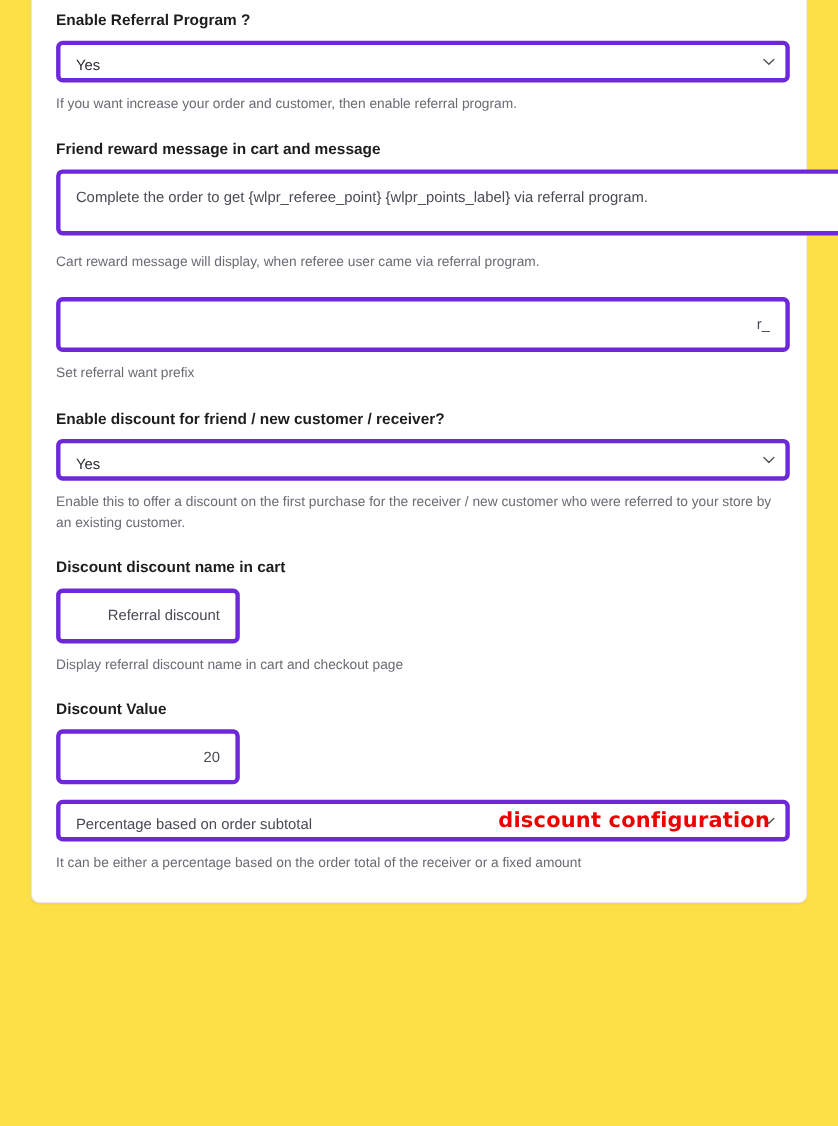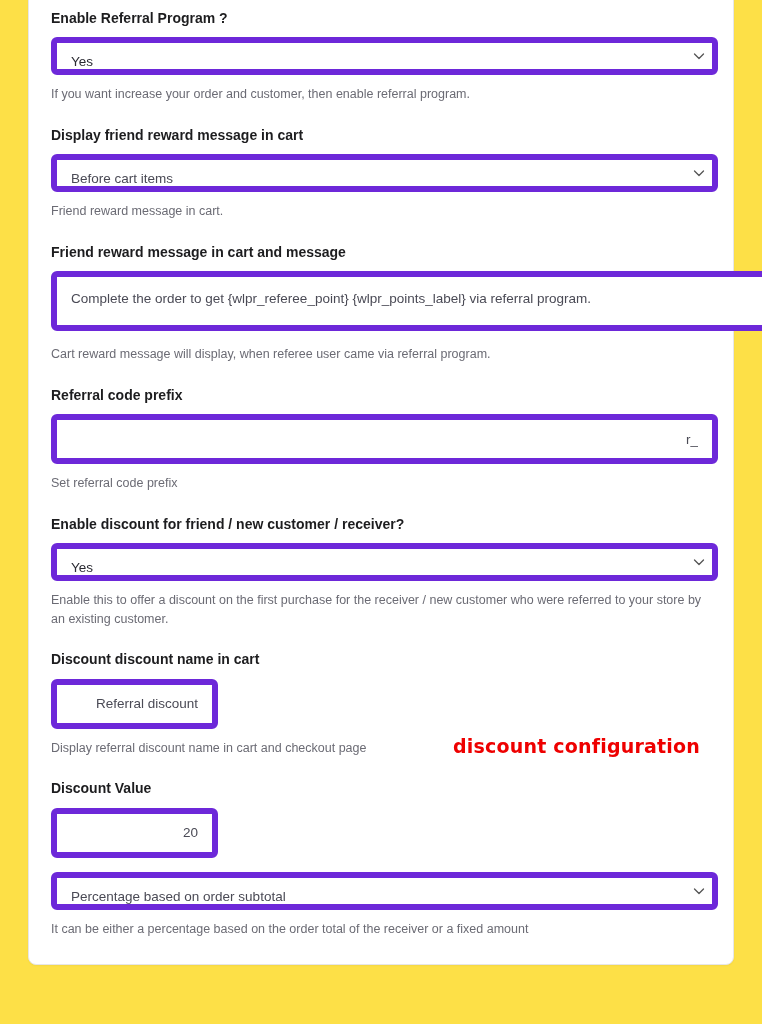--- a/index.html
+++ b/index.html
@@ -46,21 +46,21 @@
   }
   .select-wrap {
     position: relative;
     width: 667px;
   }
   select.ctl, input.ctl, textarea.ctl {
     font-family: "Liberation Sans", sans-serif;
     font-size: 13.5px;
     color: #4a4a55;
     background: #ffffff;
-    border: 6px solid #6d28d9;
+    border: 4px solid #6d28d9;
     border-radius: 6px;
     box-sizing: border-box;
     outline: none;
     padding: 0 14px;
   }
   select.ctl {
     width: 100%;
     height: 38px;
     line-height: 38px;
     -webkit-appearance: none;
@@ -117,45 +117,30 @@
         </select>
         <span class="chev">
           <svg viewBox="0 0 12 12" width="12" height="12">
               <path d="M1.5 4 L6 8.5 L10.5 4" fill="none" stroke="#555" stroke-width="1.3" stroke-linecap="round" stroke-linejoin="round"></path>
             </svg>
         </span>
       </div>
       <div class="help">If you want increase your order and customer, then enable referral program.</div>
     </div>
 
-    <div class="field">
-      <div class="label">Display friend reward message in cart</div>
-      <div class="select-wrap">
-        <select class="ctl">
-          <option>Before cart items</option>
-        </select>
-        <span class="chev">
-          <svg viewBox="0 0 12 12" width="12" height="12">
-              <path d="M1.5 4 L6 8.5 L10.5 4" fill="none" stroke="#555" stroke-width="1.3" stroke-linecap="round" stroke-linejoin="round"></path>
-            </svg>
-        </span>
-      </div>
-      <div class="help">Friend reward message in cart.</div>
-    </div>
 
     <div class="field">
       <div class="label">Friend reward message in cart and message</div>
       <textarea class="ctl" style="">Complete the order to get {wlpr_referee_point} {wlpr_points_label} via referral program.</textarea>
       <div class="help">Cart reward message will display, when referee user came via referral program.</div>
     </div>
 
     <div class="field">
-      <div class="label">Referral code prefix</div>
       <input class="ctl full" type="text" value="r_" style="">
-      <div class="help">Set referral code prefix</div>
+      <div class="help">Set referral want prefix</div>
     </div>
 
     <div class="field">
       <div class="label">Enable discount for friend / new customer / receiver?</div>
       <div class="select-wrap">
         <select class="ctl dark-val">
           <option>Yes</option>
         </select>
         <span class="chev">
           <svg viewBox="0 0 12 12" width="12" height="12">

